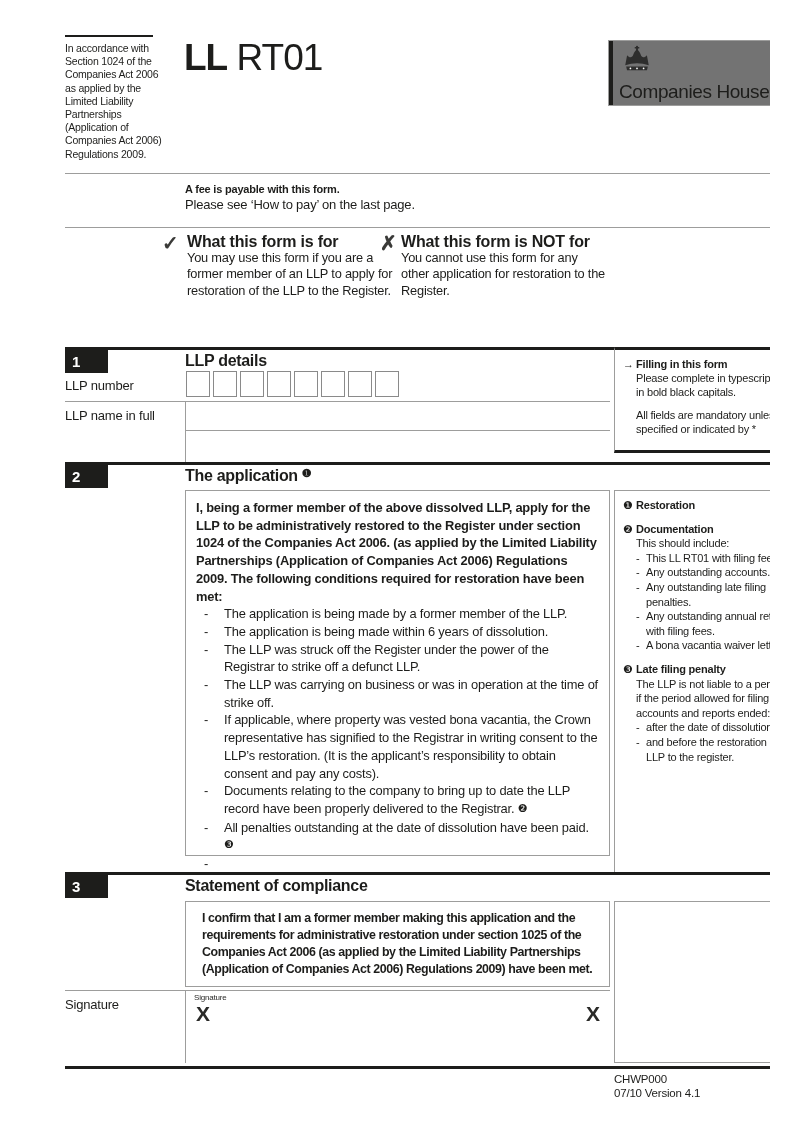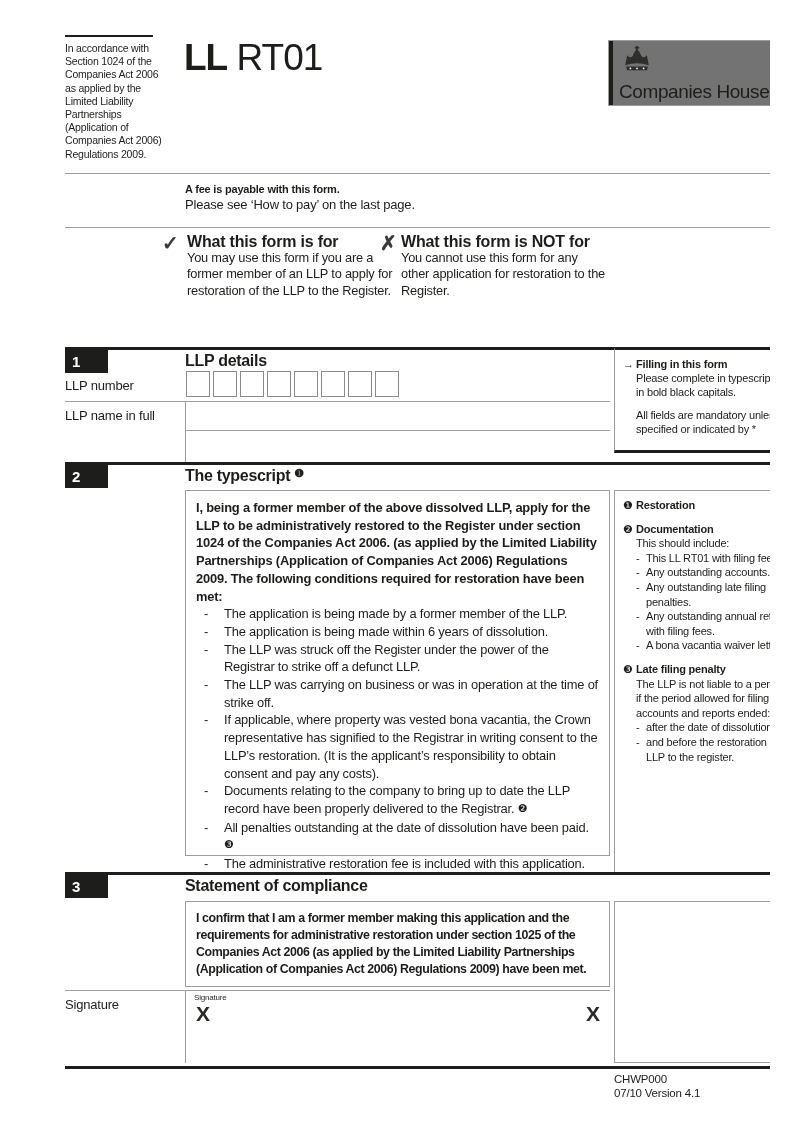--- a/index.html
+++ b/index.html
@@ -64,21 +64,21 @@
   .side-notes { position:absolute; left:584px; top:490px; width:188px; height:382px;
                 border-top:1px solid #9d9d9c; border-left:1px solid #9d9d9c; border-right:1px solid #9d9d9c;
                 padding:7px 5px 0 8px; font-size:11px; line-height:14.6px; }
   .note { position:relative; padding-left:13px; margin-bottom:9px; }
   .note .nm { position:absolute; left:0; top:0; letter-spacing:0; }
   .note .nt { font-weight:bold; }
   .nitem { position:relative; padding-left:10px; }
   .nitem .dash { position:absolute; left:0; }
 
   .stmt-box { position:absolute; left:155px; top:901px; width:425px; min-height:84px;
-              border:1px solid #9d9d9c; padding:8px 10px; font-size:12.4px; line-height:17px;
+              border:1px solid #9d9d9c; padding:8px 16px; font-size:12.4px; line-height:17px;
               font-weight:bold; letter-spacing:-0.4px; }
   .sig-area { position:absolute; left:155px; top:990px; width:425px; height:73px; border-left:1px solid #9d9d9c; }
   .sig-cap { position:absolute; left:8px; top:3px; font-size:8px; color:#2a2a28; }
   .sig-x { position:absolute; font-size:21px; font-weight:600; color:#2a2a28; }
   .side-box3 { position:absolute; left:584px; top:901px; width:188px; height:162px; border:1px solid #9d9d9c; }
 
   .footer-code { left:584px; top:1072px; font-size:11.5px; line-height:14px; }
   .footer-ver  { left:584px; top:1086px; font-size:11.5px; line-height:14px; }
 </style>
 </head>
@@ -148,32 +148,32 @@
   <div class="note-box1">
     <span class="arrow">→</span>
     <div class="ind nt">Filling in this form</div>
     <div class="ind">Please complete in typescript or in bold black capitals.</div>
     <div class="gap"></div>
     <div class="ind">All fields are mandatory unless specified or indicated by *</div>
   </div>
 
   <div class="rule-thick" style="left:35px; top:462px; width:737px;"></div>
   <div class="sec-num" style="top:465px;">2</div>
-  <div class="sec-title" style="top:467px;"><span>The typescript</span><span class="marker">❶</span></div>
+  <div class="sec-title" style="top:467px;"><span>The application</span><span class="marker">❶</span></div>
 
   <div class="app-box">
     <div class="app-intro">I, being a former member of the above dissolved LLP, apply for the LLP to be administratively restored to the Register under section 1024 of the Companies Act 2006. (as applied by the Limited Liability Partnerships (Application of Companies Act 2006) Regulations 2009. The following conditions required for restoration have been met:</div>
     <div class="cond"><span class="dash">-</span><span>The application is being made by a former member of the LLP.</span></div>
     <div class="cond"><span class="dash">-</span><span>The application is being made within 6 years of dissolution.</span></div>
     <div class="cond"><span class="dash">-</span><span>The LLP was struck off the Register under the power of the Registrar to strike off a defunct LLP.</span></div>
     <div class="cond"><span class="dash">-</span><span>The LLP was carrying on business or was in operation at the time of strike off.</span></div>
     <div class="cond"><span class="dash">-</span><span>If applicable, where property was vested bona vacantia, the Crown representative has signified to the Registrar in writing consent to the LLP’s restoration. (It is the applicant’s responsibility to obtain consent and pay any costs).</span></div>
     <div class="cond"><span class="dash">-</span><span>Documents relating to the company to bring up to date the LLP record have been properly delivered to the Registrar.</span> <span class="m">❷</span></div>
     <div class="cond"><span class="dash">-</span><span>All penalties outstanding at the date of dissolution have been paid.</span> <span class="m">❸</span></div>
-    <div class="cond"><span class="dash">-</span><span>The administrative restoration fee is included with this application.</span></div>
+    <div class="cond"><span class="dash">-</span></div>
   </div>
 
   <div class="side-notes">
     <div class="note">
       <span class="nm">❶</span>
       <span class="nt">Restoration</span>
     </div>
     <div class="note">
       <span class="nm">❷</span>
       <span class="nt">Documentation</span>

